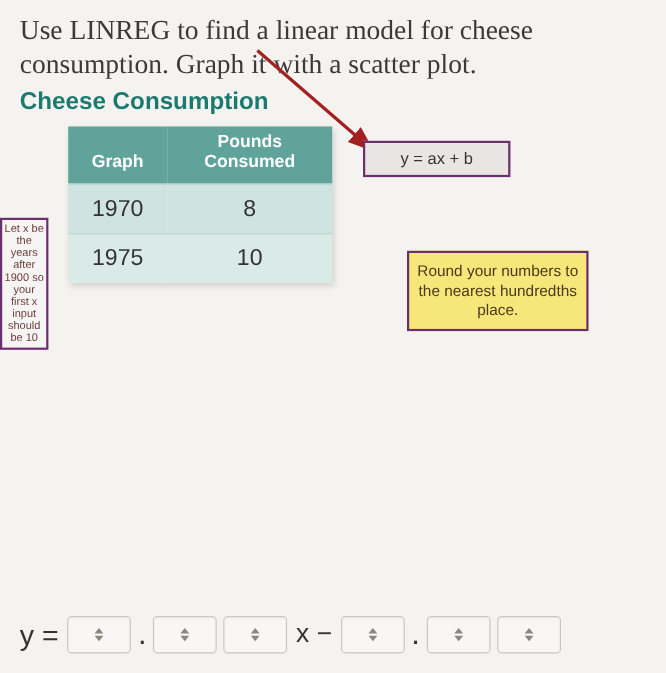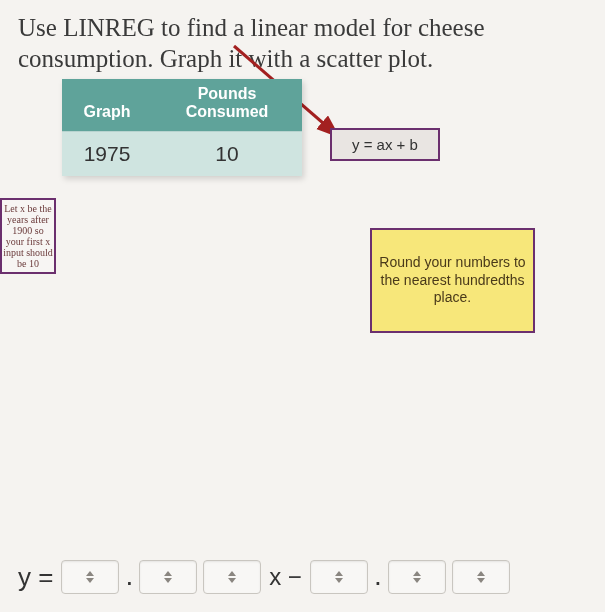--- a/index.html
+++ b/index.html
@@ -62,49 +62,49 @@
     font-size: 21px;
     text-align: center;
     padding: 10px 8px;
     border-top: 1px solid #b7d3cf;
   }
   .data-table tr:nth-child(even) td { background: #d9eae7; }
   .side-note {
     position: absolute;
     left: 0;
     top: 198px;
-    width: 56px;
-    font-family: Liberation Serif, serif;
+    width: 44px;
+    font-family: Liberation Sans, sans-serif;
     font-size: 10px;
     line-height: 1.1;
     color: #6b3b3b;
     text-align: center;
     border: 2px solid #6b2f6e;
     padding: 3px 1px;
     background: rgba(255,255,255,0.2);
   }
   .formula-box {
     position: absolute;
     left: 330px;
     top: 128px;
     border: 2px solid #6b2f6e;
     background: #e9e5e2;
-    padding: 6px 20px;
+    padding: 6px 32px;
     font-family: Arial, sans-serif;
     font-size: 15px;
     color: #333;
   }
   .round-note {
     position: absolute;
     left: 370px;
     top: 228px;
     width: 165px;
     background: #f7e77a;
     border: 2px solid #6b2f6e;
-    padding: 24px 6px;
+    padding: 8px 6px;
     font-family: Arial, sans-serif;
     font-size: 14px;
     line-height: 1.25;
     text-align: center;
     color: #4a3a1a;
   }
   .arrow {
     position: absolute;
     left: 228px;
     top: 40px;
@@ -162,20 +162,21 @@
   .tri-up { border-bottom: 5px solid #8a8680; }
   .tri-down { border-top: 5px solid #8a8680; }
 </style>
 </head>
 <body>
 
 <div class="page">
 
   <div class="prompt">Use LINREG to find a linear model for cheese consumption. Graph it with a scatter plot.</div>
 
+  <div class="section-title">Cheese Consumption</div>
 
   <svg class="arrow" viewBox="0 0 140 110">
     <defs>
       <marker id="ah" markerWidth="10" markerHeight="10" refX="7" refY="3" orient="auto">
         <path d="M0,0 L8,3 L0,6 Z" fill="#a32020"></path>
       </marker>
     </defs>
     <line x1="6" y1="6" x2="110" y2="96" stroke="#a32020" stroke-width="3" marker-end="url(#ah)"></line>
   </svg>
 
@@ -189,20 +190,24 @@
     <div class="table-wrap">
       <table class="data-table">
         <thead>
           <tr>
             <th class="col-year">Graph</th>
             <th class="col-pounds">Pounds Consumed</th>
           </tr>
         </thead>
         <tbody>
           <tr>
+            <td>1970</td>
+            <td>8</td>
+          </tr>
+          <tr>
             <td>1975</td>
             <td>10</td>
           </tr>
         </tbody>
       </table>
     </div>
   </div>
 
   <div class="answer-row">
     <span class="eq">y =</span>

